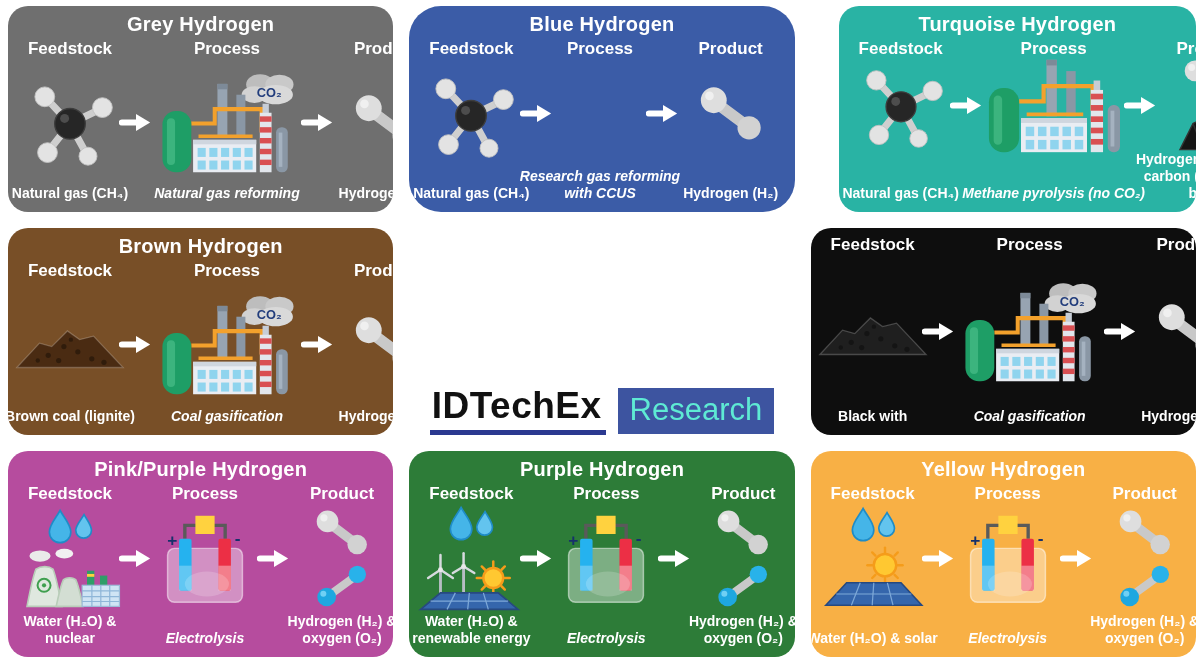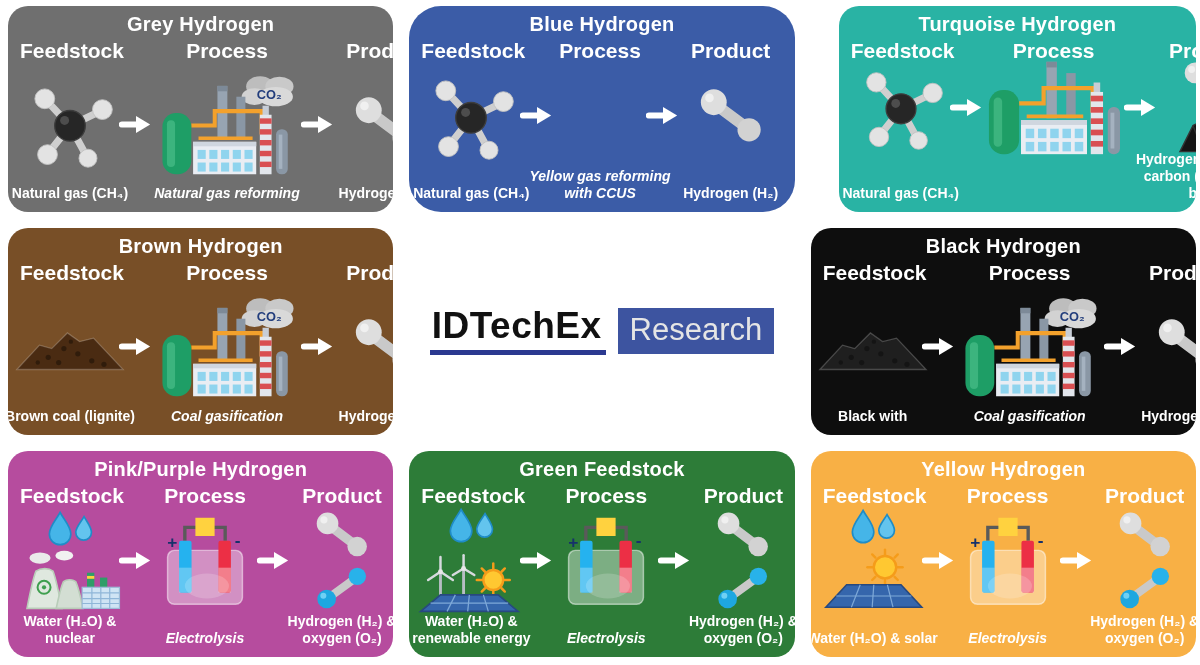--- a/index.html
+++ b/index.html
@@ -32,44 +32,44 @@
     letter-spacing: .2px;
     margin: 2px 0 1px 0;
   }
   .card-grid {
     flex: 1;
     display: grid;
     grid-template-columns: 100px 32px 1fr 32px 104px;
     grid-template-rows: auto minmax(0,1fr) auto;
     min-height: 0;
   }
-  .hdr { grid-row: 1; font-size: 21px; font-weight: 800; text-align: center; padding-top: 2px; }
+  .hdr { grid-row: 1; font-size: 17px; font-weight: 800; text-align: center; padding-top: 2px; }
   .icon, .arrowcell { grid-row: 2; display: flex; flex-direction: column; align-items: center; justify-content: center; min-height: 0; overflow: visible; gap: 2px; }
   .lbl { grid-row: 3; font-size: 14px; font-weight: 700; text-align: center; line-height: 1.22; align-self: end; padding-bottom: 1px; }
   .c1 { grid-column: 1; } .c2 { grid-column: 2; } .c3 { grid-column: 3; } .c4 { grid-column: 4; } .c5 { grid-column: 5; }
   .lbl.c1 { width: 138%; margin-left: -19%; }
   .lbl.c5 { width: 140%; margin-left: -20%; }
   .lbl.c3 { width: 185%; margin-left: -42.5%; font-style: italic; }
   .icon svg, .arrowcell svg { display: block; overflow: visible; }
   .coal-brown { color: #4a2b12; }
   .coal-black { color: #1f1f1f; }
   
   .logo-cell {
-    display: flex; align-items: center; justify-content: center;
+    display: flex; align-items: flex-end; justify-content: center;
   }
   .logo { display: flex; align-items: center; }
   .logo-brand {
     font-size: 37px; font-weight: 700; color: #111111;
     letter-spacing: .5px;
     border-bottom: 5px solid #2b3990;
     padding: 0 4px 6px 2px;
     line-height: 1;
   }
   .logo-box {
-    font-size: 31px; font-weight: 400; color: #e5e5e5;
+    font-size: 31px; font-weight: 400; color: #5eead4;
     background: #3d54a0;
     padding: 6px 12px 9px 12px;
     margin-left: 12px;
     line-height: 1;
   }
   .defs { position: absolute; width: 0; height: 0; }
   svg text { font-family: "Liberation Sans", "DejaVu Sans", sans-serif; }
 </style>
 </head>
 <body>
@@ -332,21 +332,21 @@
         <svg width="34" height="23">
             <use href="#sym-arrow"></use>
           </svg>
       </div>
       <div class="icon c5">
         <svg width="78" height="62">
             <use href="#sym-h2"></use>
           </svg>
       </div>
       <div class="lbl c1">Natural gas (CH₄)</div>
-      <div class="lbl c3">Yellow gas reforming with CCUS</div>
+      <div class="lbl c3">Research gas reforming with CCUS</div>
       <div class="lbl c5">Hydrogen (H₂)</div>
     </div>
   </section>
 
   <section class="card" style="background: rgb(41, 179, 164); margin-left: 28px;">
     <h2 class="card-title">Turquoise Hydrogen</h2>
     <div class="card-grid">
       <div class="hdr c1">Feedstock</div>
       <div class="hdr c3">Process</div>
       <div class="hdr c5">Product</div>
@@ -372,20 +372,21 @@
       </div>
       <div class="icon c5">
         <svg width="66" height="50">
             <use href="#sym-h2"></use>
           </svg>
         <svg width="70" height="45">
             <use href="#sym-coal-lump"></use>
           </svg>
       </div>
       <div class="lbl c1">Natural gas (CH₄)</div>
+      <div class="lbl c3">Methane pyrolysis (no CO₂)</div>
       <div class="lbl c5">Hydrogen (H₂) &amp; solid carbon (e.g. carbon black)</div>
     </div>
   </section>
 
   <section class="card" style="background: rgb(120, 79, 39);">
     <h2 class="card-title">Brown Hydrogen</h2>
     <div class="card-grid">
       <div class="hdr c1">Feedstock</div>
       <div class="hdr c3">Process</div>
       <div class="hdr c5">Product</div>
@@ -422,21 +423,20 @@
   </section>
 
   <div class="logo-cell">
     <div class="logo">
       <span class="logo-brand">IDTechEx</span>
       <span class="logo-box">Research</span>
     </div>
   </div>
 
   <section class="card" style="background: rgb(14, 14, 14);">
-    <h2 class="card-title">Black Hydrogen</h2>
     <div class="card-grid">
       <div class="hdr c1">Feedstock</div>
       <div class="hdr c3">Process</div>
       <div class="hdr c5">Product</div>
       <div class="icon c1 coal-black">
         <svg width="114" height="54">
             <use href="#sym-coal-pile"></use>
           </svg>
       </div>
       <div class="arrowcell c2">
@@ -503,21 +503,21 @@
             <use href="#sym-o2"></use>
           </svg>
       </div>
       <div class="lbl c1">Water (H₂O) &amp; nuclear</div>
       <div class="lbl c3">Electrolysis</div>
       <div class="lbl c5">Hydrogen (H₂) &amp; oxygen (O₂)</div>
     </div>
   </section>
 
   <section class="card" style="background: rgb(45, 124, 56);">
-    <h2 class="card-title">Green Feedstock</h2>
+    <h2 class="card-title">Purple Hydrogen</h2>
     <div class="card-grid">
       <div class="hdr c1">Feedstock</div>
       <div class="hdr c3">Process</div>
       <div class="hdr c5">Product</div>
       <div class="icon c1">
         <svg width="54" height="38">
             <use href="#sym-drops"></use>
           </svg>
         <svg width="118" height="66">
             <use href="#sym-renewables"></use>

